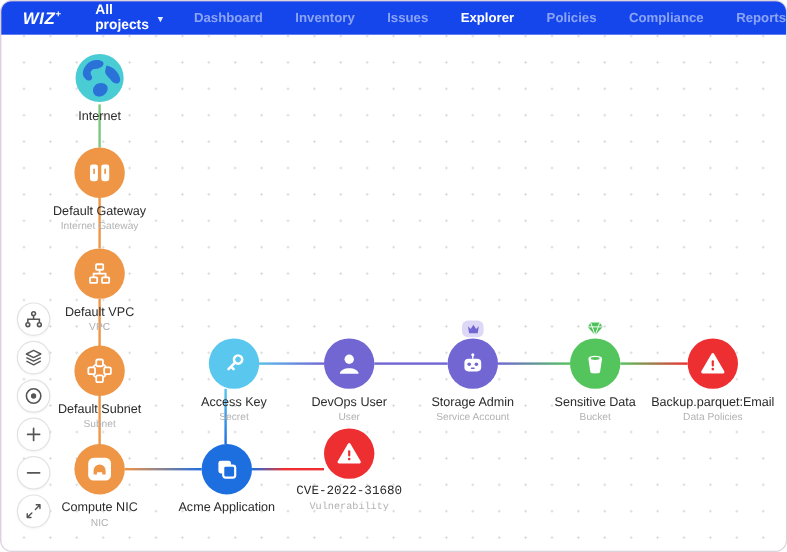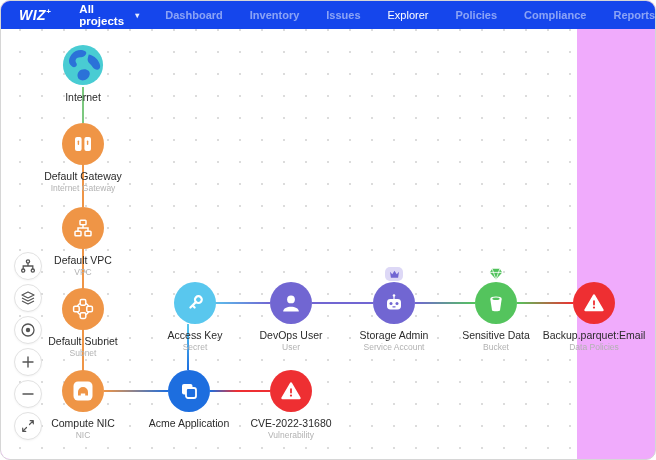--- a/index.html
+++ b/index.html
@@ -12,24 +12,24 @@
   .nav {
     position:absolute; left:0; top:0; width:100%; height:28px;
     background:#1546EC; display:flex; align-items:center; color:#fff;
   }
   .logo { font-weight:800; font-size:14px; letter-spacing:.5px; margin-left:18px; font-style:italic; }
   .logo sup { font-size:8px; font-style:normal; }
   .proj { display:flex; align-items:center; gap:2px; margin-left:28px; font-size:11.5px; font-weight:700; cursor:pointer; }
   .proj .caret { font-size:8px; opacity:.9; }
   .tabs { display:flex; align-items:center; margin-left:26px; gap:27px; }
   .tab { font-size:11px; font-weight:600; color:rgba(255,255,255,.5); cursor:pointer; white-space:nowrap; }
-  .tab.active { color:#fff; font-weight:400; }
+  .tab.active { color:#fff; font-weight:700; }
   
   .canvas {
-    position:absolute; left:0; top:28px; width:576px; height:432px; background:#fff;
+    position:absolute; left:0; top:28px; width:656px; height:432px; background:#fff;
     background-image:radial-gradient(circle, #dcdcdc 1px, transparent 1.1px);
     background-size:22px 22px; background-position:8px 12px;
   }
   
   .node { position:absolute; width:124px; transform:translateX(-50%); text-align:center; cursor:pointer; }
   .circle { width:42px; height:42px; border-radius:50%; margin:0 auto; display:flex; align-items:center; justify-content:center; }
   .c-orange { background:#EF9546; } .c-blue { background:#1D6EDF; } .c-red { background:#EE2F32; }
   .c-lblue { background:#59C7EE; } .c-purple { background:#7166D2; } .c-green { background:#54C45D; }
   .c-teal { background:transparent; }
   .nlabel { margin-top:5px; font-size:10.5px; color:#2b2b2b; }
@@ -151,21 +151,21 @@
     <div class="node" style="left:188px; top:341px;">
       <div class="circle c-blue">
         <svg width="22" height="22" viewBox="0 0 22 22">
           <rect x="4" y="4" width="10.5" height="10.5" rx="2" fill="#fff"></rect>
           <rect x="8" y="8" width="10" height="10" rx="2" fill="#1D6EDF" stroke="#fff" stroke-width="1.8"></rect>
         </svg>
       </div>
       <div class="nlabel">Acme Application</div>
     </div>
 
-    <div class="node" style="left:290px; top:341px;">
+    <div class="node" style="left:290px; top:328px;font-family:Liberation Mono, monospace;">
       <div class="circle c-red">
         <svg width="22" height="22" viewBox="0 0 22 22">
           <path d="M11 3.5 L19.5 18 H2.5 Z" fill="#fff" stroke="#fff" stroke-width="2.4" stroke-linejoin="round"></path>
           <rect x="10.1" y="8.2" width="1.8" height="5.2" rx="0.9" fill="#EE2F32"></rect>
           <circle cx="11" cy="15.6" r="1.1" fill="#EE2F32"></circle>
         </svg>
       </div>
       <div class="nlabel">CVE-2022-31680</div>
       <div class="nsub">Vulnerability</div>
     </div>

